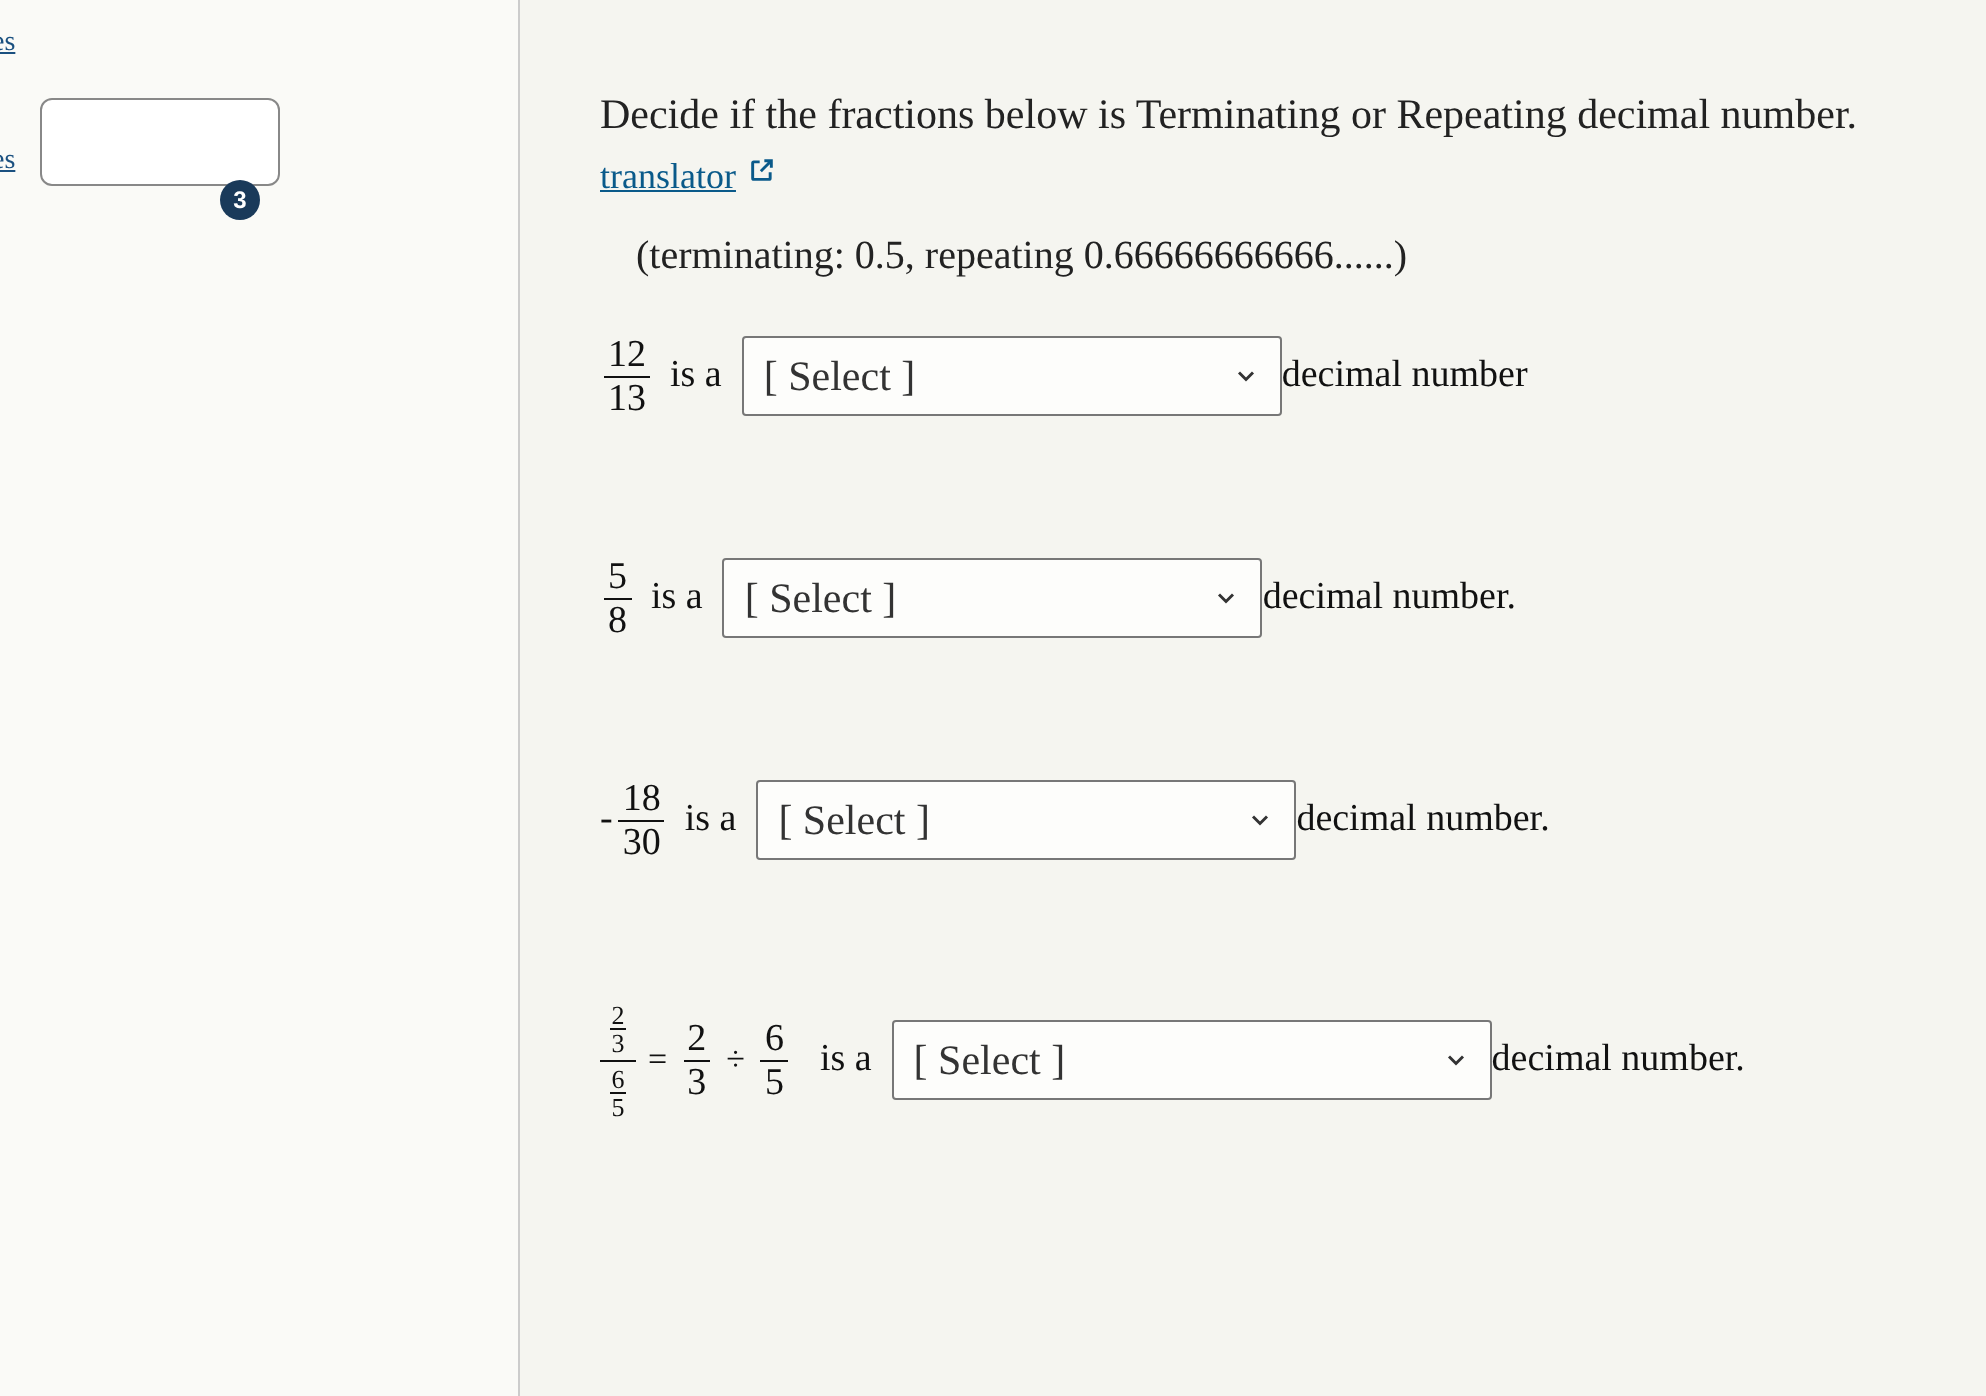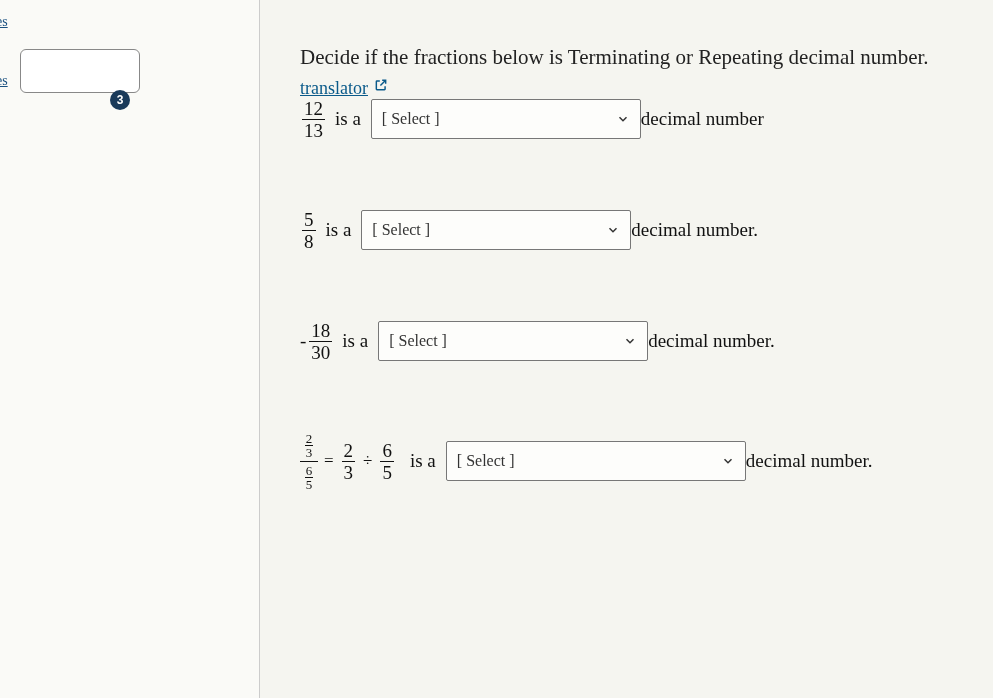--- a/index.html
+++ b/index.html
@@ -107,21 +107,21 @@
   .select-box {
     border: 1.5px solid #777;
     background: #fdfdfb;
     height: 40px;
     width: 270px;
     display: flex;
     align-items: center;
     justify-content: space-between;
     padding: 0 10px;
     color: #333;
-    font-size: 16px;
+    font-size: 21px;
     border-radius: 2px;
     cursor: pointer;
   }
   .select-box.wide { width: 300px; }
   .chevron {
     width: 14px; height: 14px;
   }
   .after-text { font-size: 19px; }
   .complex-frac {
     display: inline-flex;
@@ -152,20 +152,21 @@
 </div>
 
 <div class="main-panel">
   <div class="instruction">Decide if the fractions below is Terminating or Repeating decimal number.</div>
   <a class="translator-link">
     <span>translator</span>
     <svg class="ext-icon" viewBox="0 0 24 24" fill="none" stroke="#0a5a8a" stroke-width="2.5">
         <path d="M14 4h6v6M20 4l-9 9M19 14v5a1 1 0 0 1-1 1H5a1 1 0 0 1-1-1V6a1 1 0 0 1 1-1h5"></path>
       </svg>
   </a>
+  <div class="hint">(terminating: 0.5,   repeating 0.66666666666......)</div>
 
   
   <div class="question-row">
     <span class="fraction">
       <span class="num">12</span>
       <span class="den">13</span>
     </span>
     <span class="is-a">is a</span>
     <div class="select-box">
       <span>[ Select ]</span>

